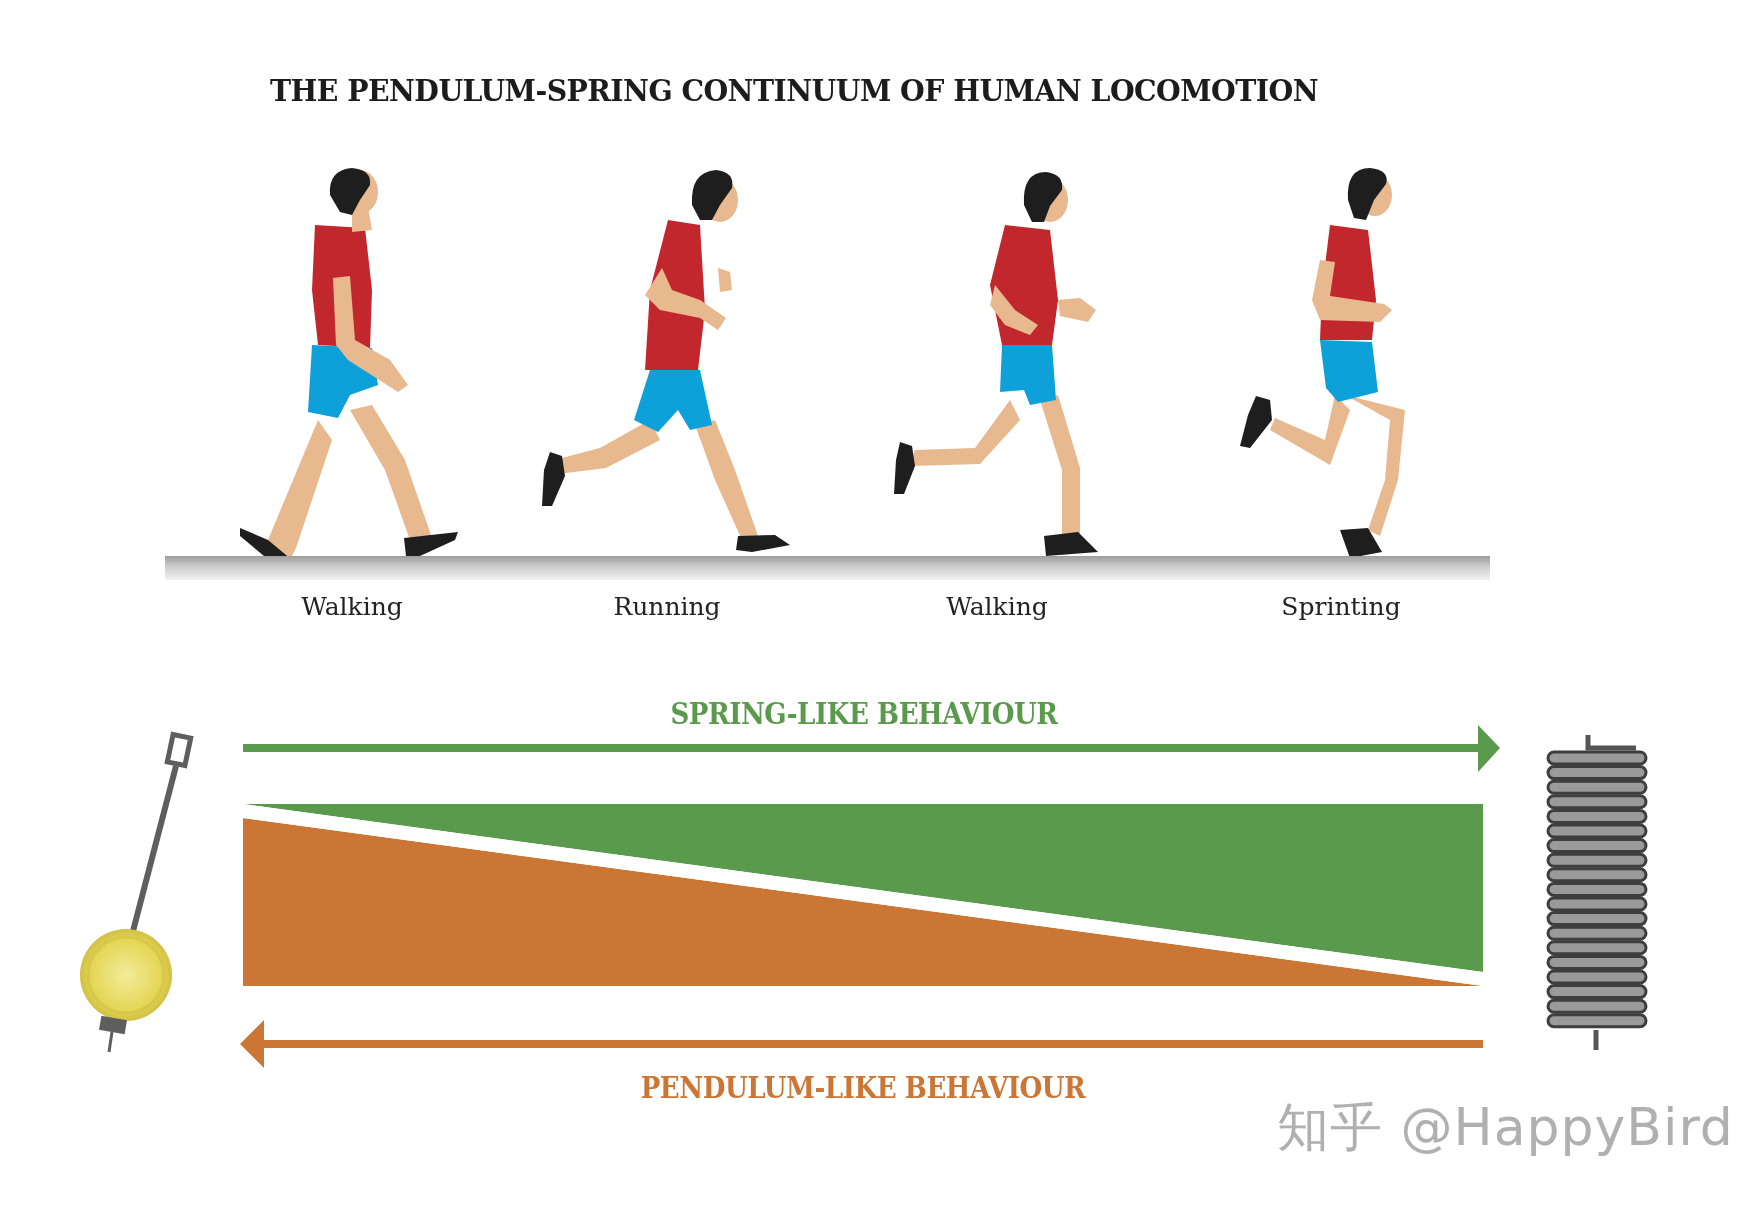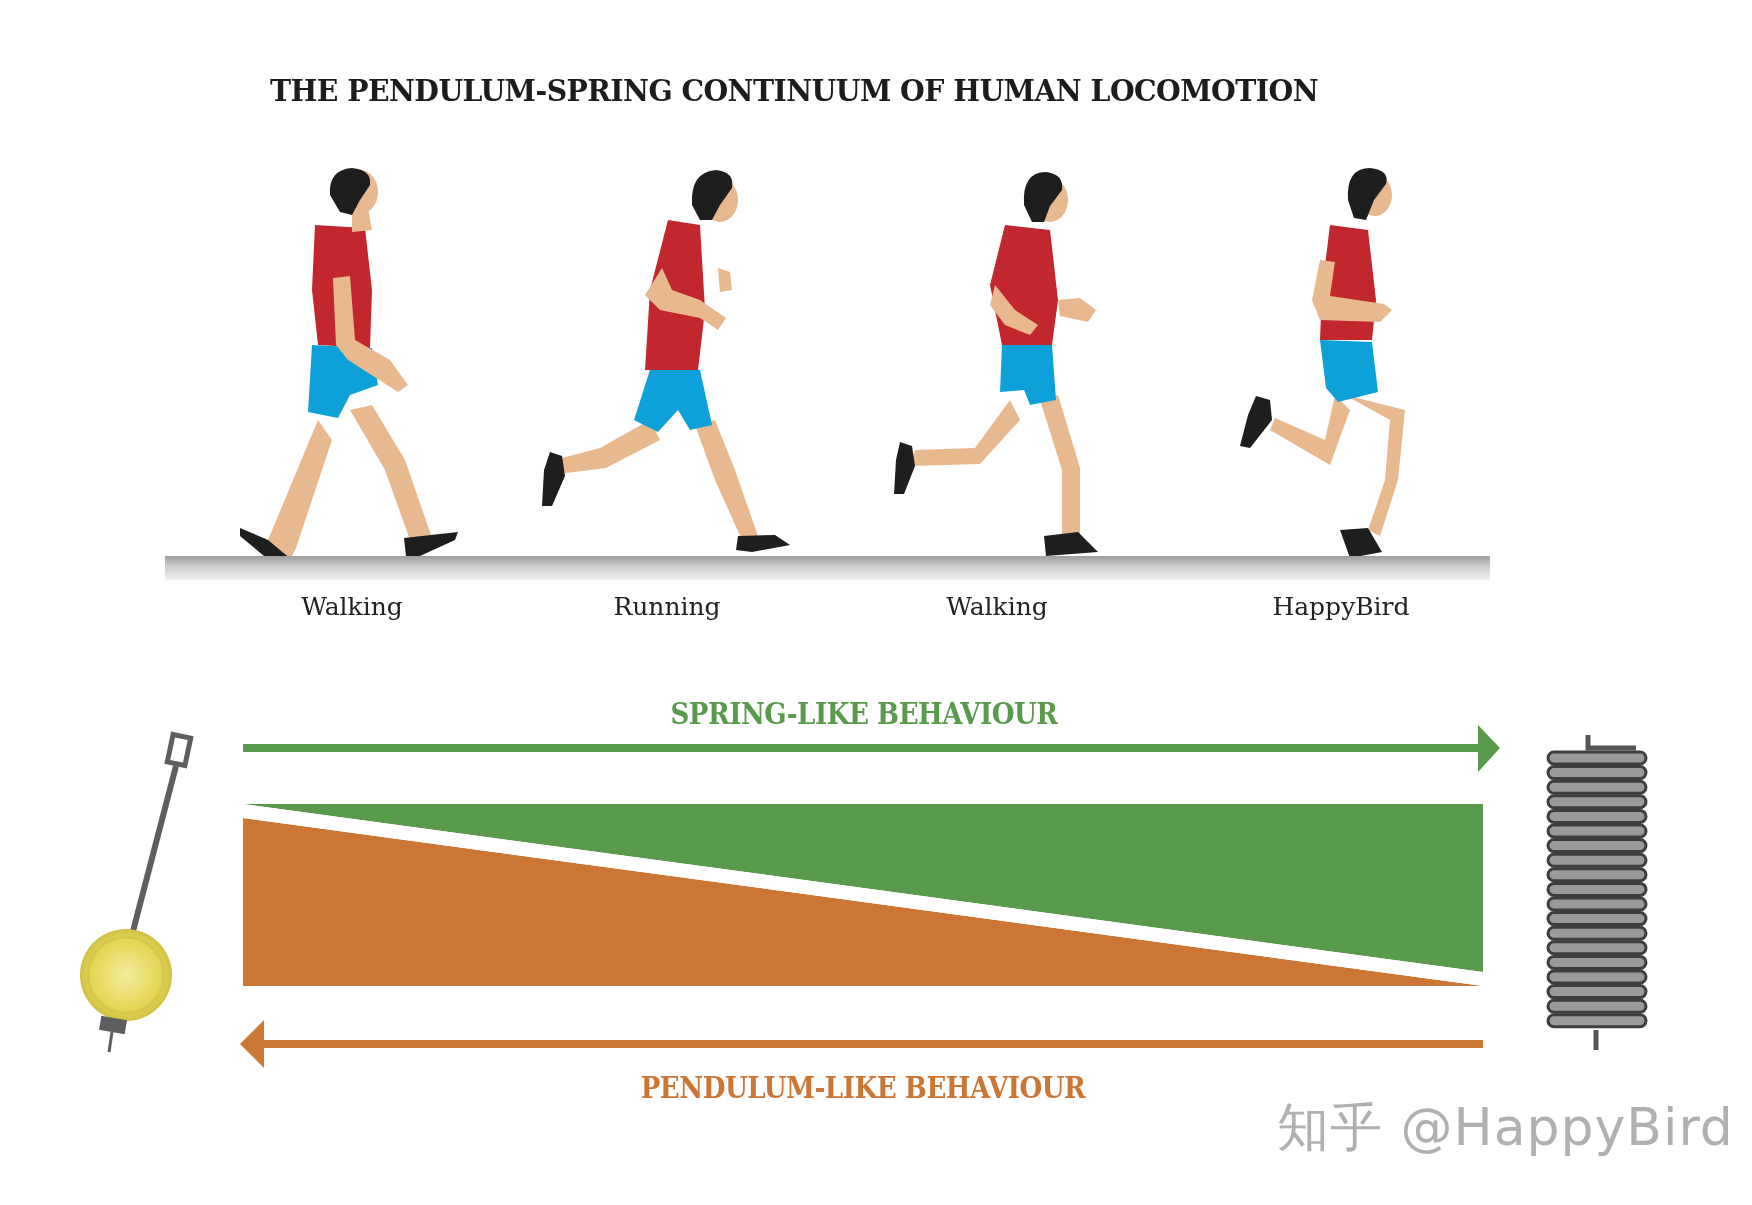--- a/index.html
+++ b/index.html
@@ -125,18 +125,18 @@
       <rect x="1548" y="1000.2" width="98" height="12" rx="6" fill="#9a9a9a" stroke="#3e3e3e" stroke-width="3"></rect>
       <rect x="1548" y="1014.8" width="98" height="12" rx="6" fill="#9a9a9a" stroke="#3e3e3e" stroke-width="3"></rect>
     </g>
 </svg>
 
 <div id="ground" class="abs"></div>
 
 <div class="abs gait-label" style="left:352px">Walking</div>
 <div class="abs gait-label" style="left:667px">Running</div>
 <div class="abs gait-label" style="left:997px">Walking</div>
-<div class="abs gait-label" style="left:1341px">HappyBird</div>
+<div class="abs gait-label" style="left:1341px">Sprinting</div>
 
 <div id="spring-label" class="abs behaviour-label">SPRING-LIKE BEHAVIOUR</div>
 <div id="pendulum-label" class="abs behaviour-label">PENDULUM-LIKE BEHAVIOUR</div>
 
 <div id="watermark" class="abs">知乎 @HappyBird</div>
 
 </body></html>

